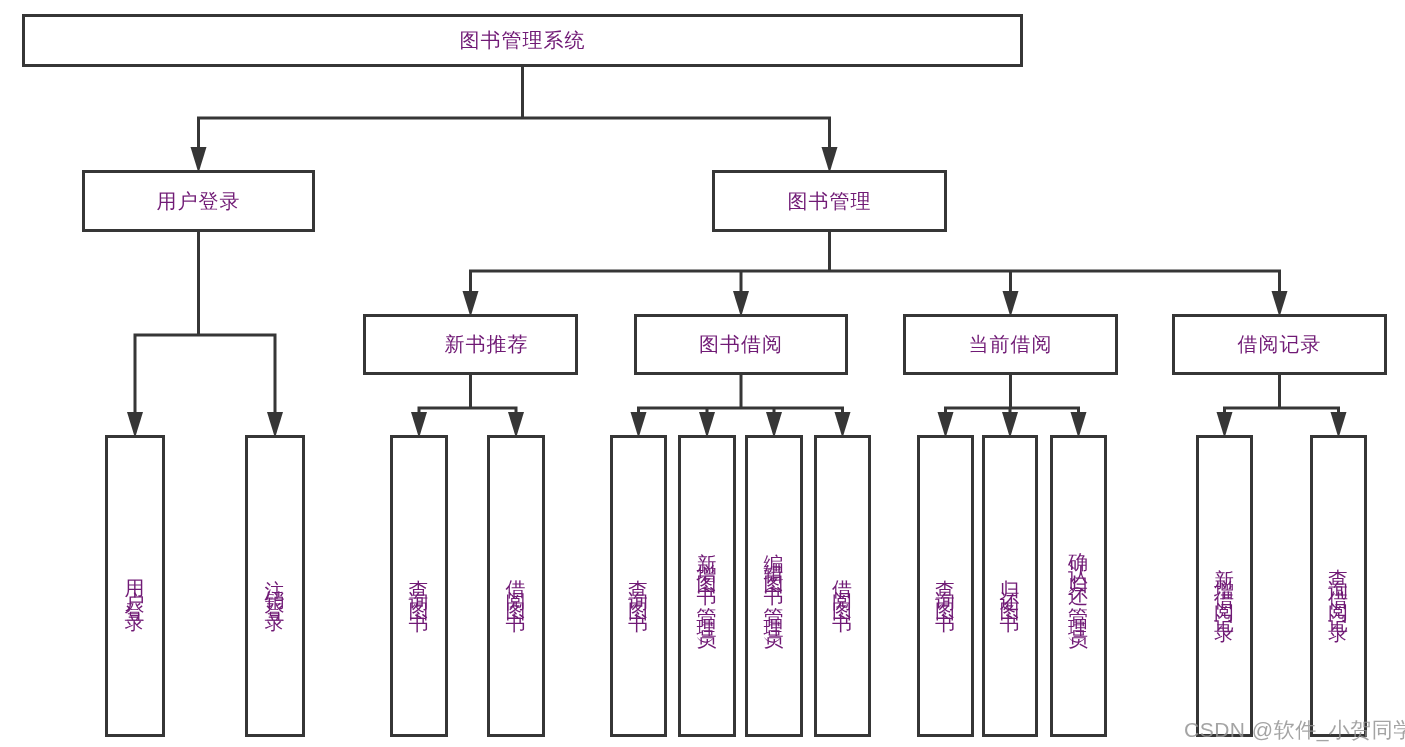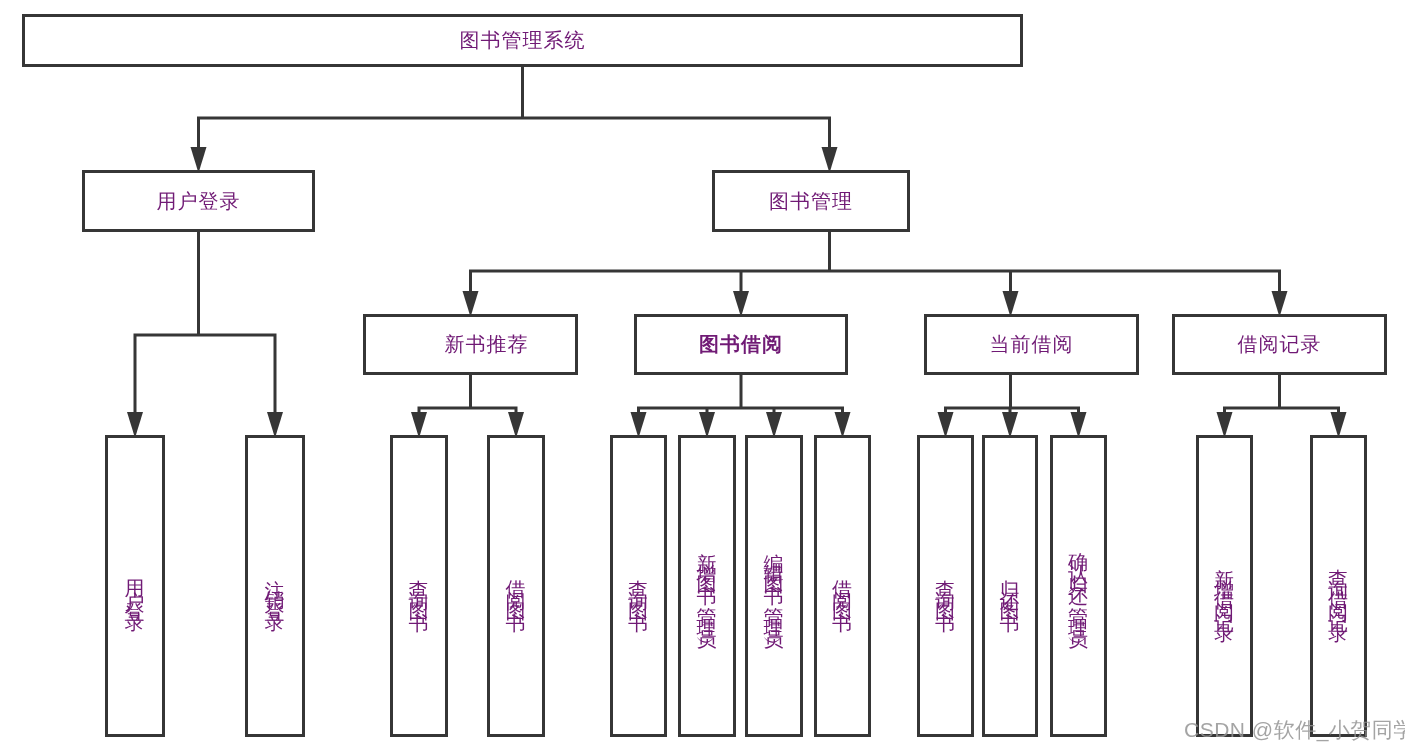--- a/index.html
+++ b/index.html
@@ -81,36 +81,36 @@
       <polygon points="1216.5,412 1232.5,412 1224.5,438" fill="#363636"></polygon>
       <polygon points="1330.5,412 1346.5,412 1338.5,438" fill="#363636"></polygon>
     </svg>
   <div id="nodes">
       <div class="node h" style="left: 22px; top: 14px; width: 1001px; height: 53px;">
         <span class="label">图书管理系统</span>
       </div>
       <div class="node h" style="left: 82px; top: 170px; width: 233px; height: 62px;">
         <span class="label">用户登录</span>
       </div>
-      <div class="node h" style="left: 712px; top: 170px; width: 198px; height: 62px;">
+      <div class="node h" style="left: 712px; top: 170px; width: 235px; height: 62px;">
         <span class="label">图书管理</span>
       </div>
       <div class="node v" style="left: 105px; top: 435px; width: 60px; height: 302px;">
         <span class="label">用户登录</span>
       </div>
       <div class="node v" style="left: 245px; top: 435px; width: 60px; height: 302px;">
         <span class="label">注销登录</span>
       </div>
       <div class="node h" style="left: 363px; top: 314px; width: 215px; height: 61px; padding-left: 32px;">
         <span class="label">新书推荐</span>
       </div>
-      <div class="node h" style="left: 634px; top: 314px; width: 214px; height: 61px; font-weight: bold;">
+      <div class="node h" style="left: 634px; top: 314px; width: 214px; height: 61px;">
         <span class="label">图书借阅</span>
       </div>
-      <div class="node h" style="left: 924px; top: 314px; width: 215px; height: 61px;">
+      <div class="node h" style="left: 903px; top: 314px; width: 215px; height: 61px;">
         <span class="label">当前借阅</span>
       </div>
       <div class="node h" style="left: 1172px; top: 314px; width: 215px; height: 61px;">
         <span class="label">借阅记录</span>
       </div>
       <div class="node v" style="left: 390px; top: 435px; width: 58px; height: 302px;">
         <span class="label">查询图书</span>
       </div>
       <div class="node v" style="left: 487px; top: 435px; width: 58px; height: 302px;">
         <span class="label">借阅图书</span>

